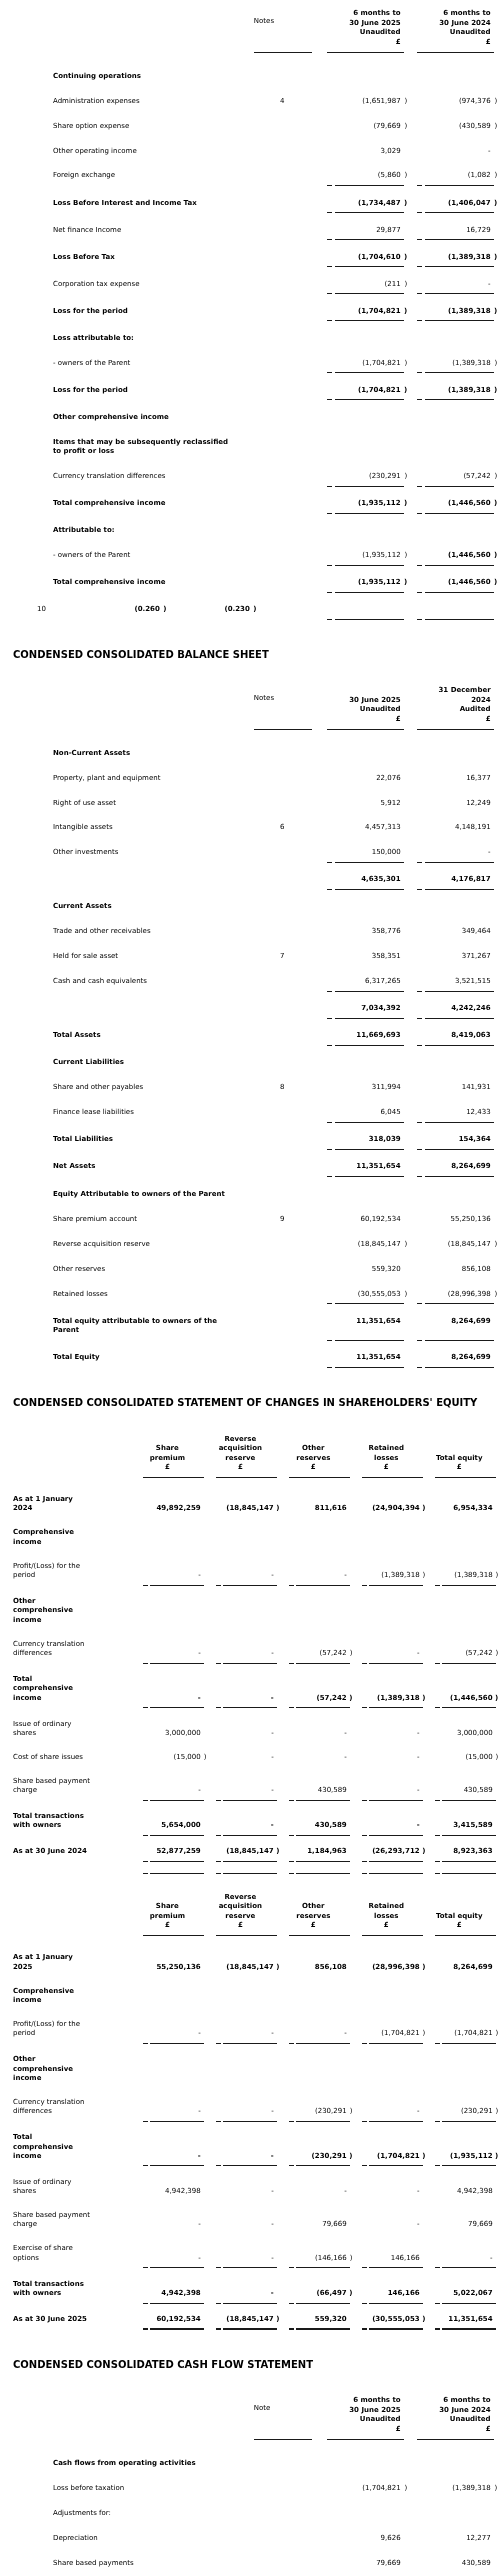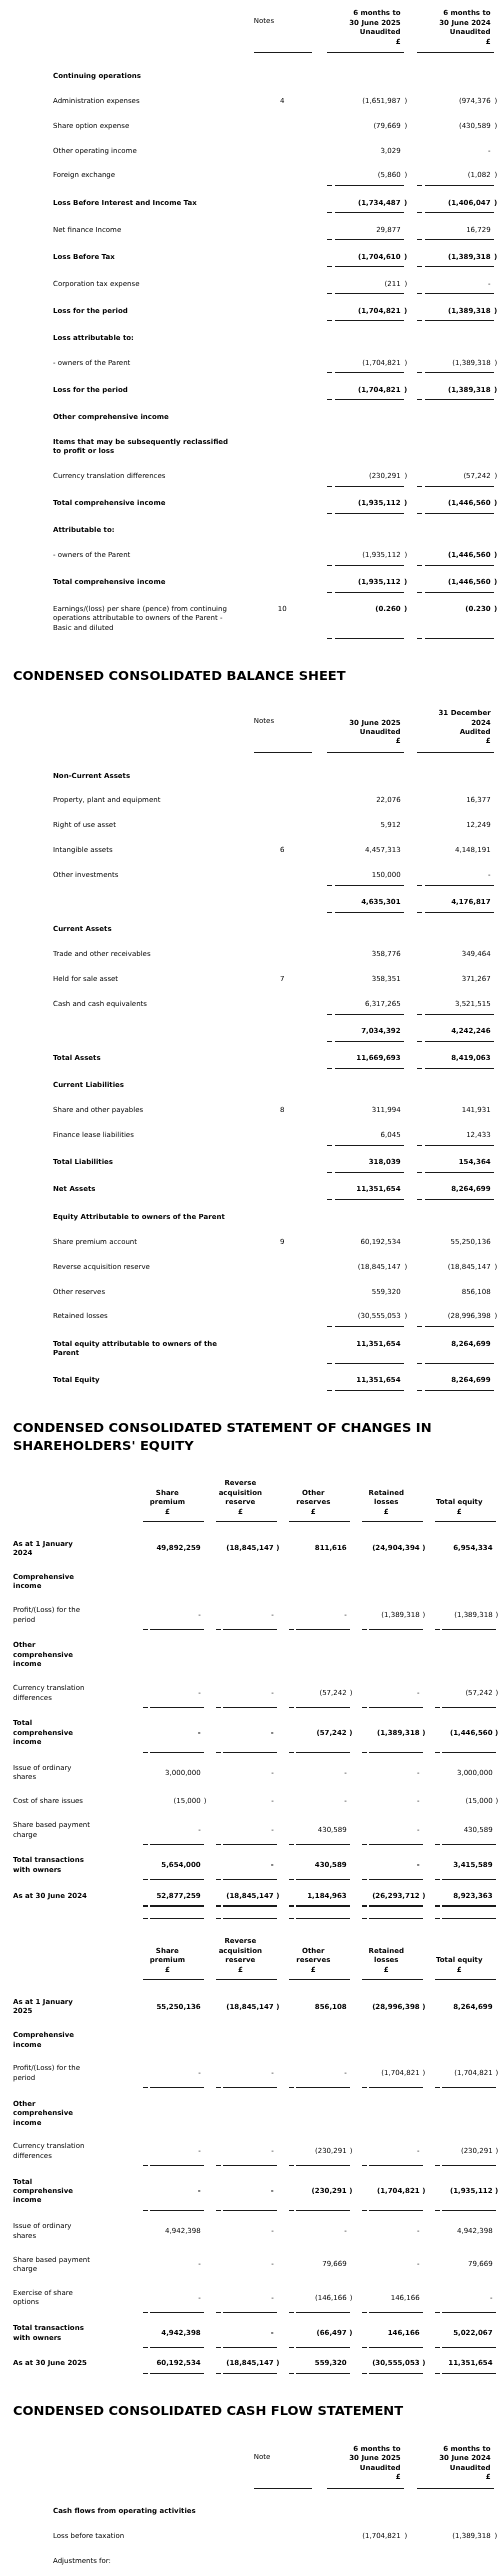--- a/index.html
+++ b/index.html
@@ -1,20 +1,20 @@
 <!DOCTYPE html>
 <html style="font-size:8.2px"><head>
 <meta charset="utf-8">
 <style>
   *{box-sizing:border-box;}
   html,body{margin:0;padding:0;background:#fff;}
   body{color:#000;font-family:"DejaVu Sans","Liberation Sans",sans-serif;font-size:7px;line-height:1.35;}
   .page{width:505px;height:3026px;overflow:hidden;padding:9.3px 6.2px 0 13px;background:#fff;}
   .b{font-weight:bold;}
-  .title{font-size:13px;font-weight:bold;margin:28px 0 25px 0;}
+  .title{font-size:10px;font-weight:bold;margin:28px 0 25px 0;}
 
   
   .hdr{display:flex;align-items:flex-end;margin-bottom:5.2px;}
   .sp-lbl{flex:1;}
   .col-note{width:57px;}
   .col-v1{width:98px;}
   .col-v2{width:90px;}
   .note-h{padding-bottom:20.6px;}
   .vh{font-weight:bold;text-align:right;white-space:pre-line;padding-right:8.2px;}
   .hrow{display:flex;margin:0 0 18.5px 0;}
@@ -32,21 +32,21 @@
   .rule.t{height:1.5px;}
   .plainline{background:#1a1a1a;}
 
   
   .ehdr{display:flex;align-items:flex-end;margin-bottom:4.1px;}
   .esp{width:121px;}
   .ecol{width:73px;}
   .evh{font-weight:bold;text-align:center;white-space:pre-line;padding-right:6.2px;}
   .ehrow{display:flex;margin:0 0 17.5px 0;}
   .e-hline{width:61px;margin-left:auto;margin-right:3.1px;height:1px;background:#1a1a1a;}
-  .erow{display:flex;align-items:center;margin-bottom:14.4px;}
+  .erow{display:flex;align-items:flex-end;margin-bottom:14.4px;}
   .elbl{width:121px;padding-right:5.2px;white-space:pre-line;}
   .ev{width:73px;text-align:right;padding-right:6.2px;position:relative;}
   .ev .cp{right:0.5px;}
   .errow{display:flex;margin:-10.3px 0 11.3px 0;}
   .erule{width:61px;margin-left:auto;margin-right:3.1px;height:1px;
          background:linear-gradient(to right,#1a1a1a 0 4.6px,transparent 4.6px 7.2px,#1a1a1a 7.2px 100%);}
   .erule.t{height:1.5px;}
   .erules-row{display:flex;margin:4.1px 0 18.5px 0;}
 </style>
 </head>
@@ -315,23 +315,20 @@
           <div class="sp-lbl"></div>
           <div class="col-note"></div>
           <div class="col-v1">
             <div class="rule"></div>
           </div>
           <div class="col-v2">
             <div class="rule"></div>
           </div>
         </div>
         <div class="row">
-          <div class="lbl">Earnings/(loss) per share (pence) from continuing
-operations attributable to owners of the Parent -
-Basic and diluted</div>
           <div class="note">10</div>
           <div class="col-v1 val b">(0.260<span class="cp">)</span></div>
           <div class="col-v2 val b">(0.230<span class="cp">)</span></div>
         </div>
         <div class="rrow">
           <div class="sp-lbl"></div>
           <div class="col-note"></div>
           <div class="col-v1">
             <div class="rule"></div>
           </div>

